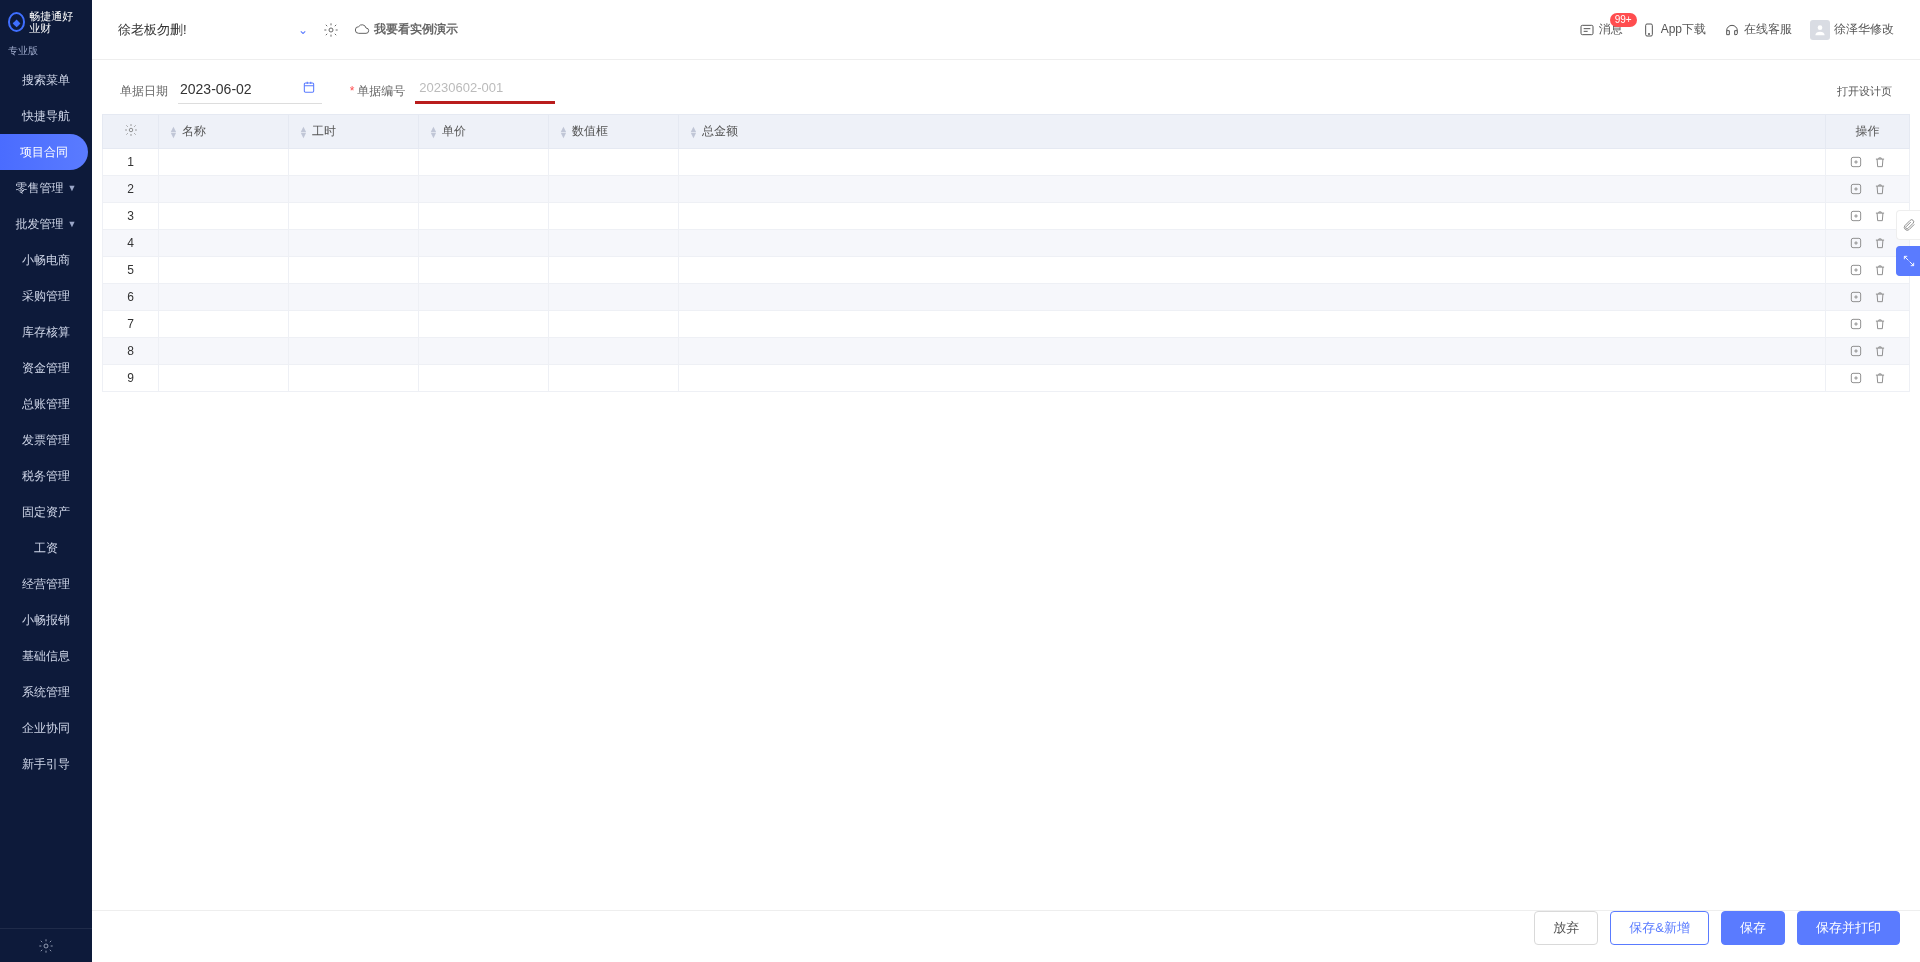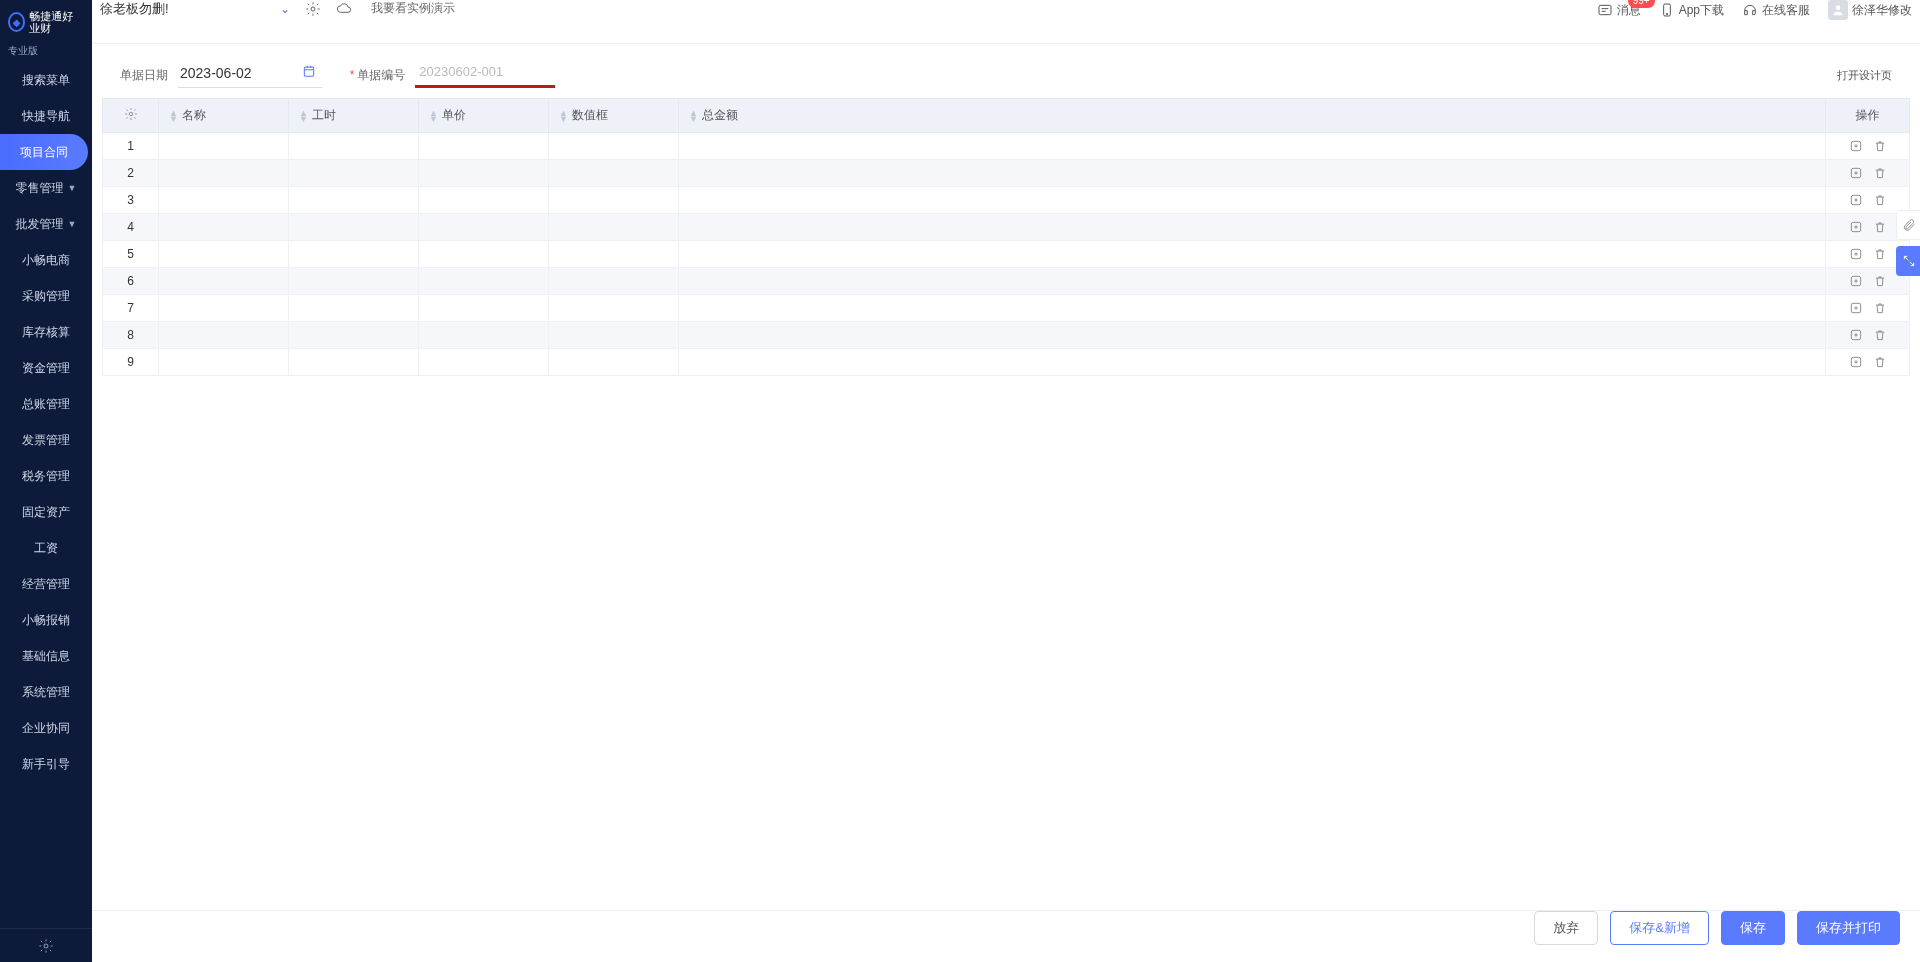--- a/index.html
+++ b/index.html
@@ -17,26 +17,26 @@
 .side-item { height: 36px; display:flex; align-items:center; justify-content:center; gap:4px; font-size:12px; cursor:pointer; position:relative;}
 .side-item.active { background: linear-gradient(90deg,#4a6cff,#5a7bff); color:#fff; border-radius: 0 18px 18px 0; margin-right: 4px; font-family: Liberation Mono, monospace;}
 .side-item .caret { font-size:9px; color:#9aa6c7;}
 .side-footer { height:34px; display:flex; align-items:center; justify-content:center; font-size:16px; color:#cfd6e8; border-top:1px solid rgba(255,255,255,0.08);}
 .side-footer svg { width:16px; height:16px; fill:#cfd6e8;}
 
 
 .main { flex:1; display:flex; flex-direction:column; background:#fff; position:relative;}
 
 
-.topbar { height:44px; border-bottom:1px solid #eee; display:flex; align-items:flex-start; padding:0 8px; gap:14px;}
+.topbar { height:60px; border-bottom:1px solid #eee; display:flex; align-items:center; padding:0 26px; gap:14px;}
 .shop-select { display:flex; align-items:center; gap:8px; color:#333; font-size:13px; min-width:190px; justify-content:space-between;}
 .shop-select .chev { color:#5a7bff; font-size:12px;}
 .top-icon { width:18px; height:18px; display:flex; align-items:center; justify-content:center;}
 .top-icon svg { width:16px; height:16px; fill:none; stroke:#666; stroke-width:1.5;}
-.demo-link { display:flex; align-items:center; gap:19px; color:#666; font-size:12px;}
+.demo-link { display:flex; align-items:center; gap:4px; color:#666; font-size:12px;font-weight:bold;}
 .top-spacer { flex:1;}
 .top-right { display:flex; align-items:center; gap:18px;}
 .top-right .tr-item { display:flex; align-items:center; gap:4px; color:#555; font-size:12px; position:relative;}
 .tr-item svg { width:16px; height:16px; fill:none; stroke:#555; stroke-width:1.5;}
 .badge { position:absolute; top:-8px; right:-14px; background:#ff4d4f; color:#fff; border-radius:8px; padding:0 5px; font-size:10px; line-height:14px;}
 .avatar { width:20px; height:20px; background:#d9dce3; border-radius:3px; display:flex; align-items:center; justify-content:center;}
 .avatar svg { width:14px; height:14px; fill:#fff; stroke:none;}
 
 
 .tabbar { height:38px; border-bottom:1px solid #eee; display:flex; align-items:end; padding:0 10px; gap:0;}

